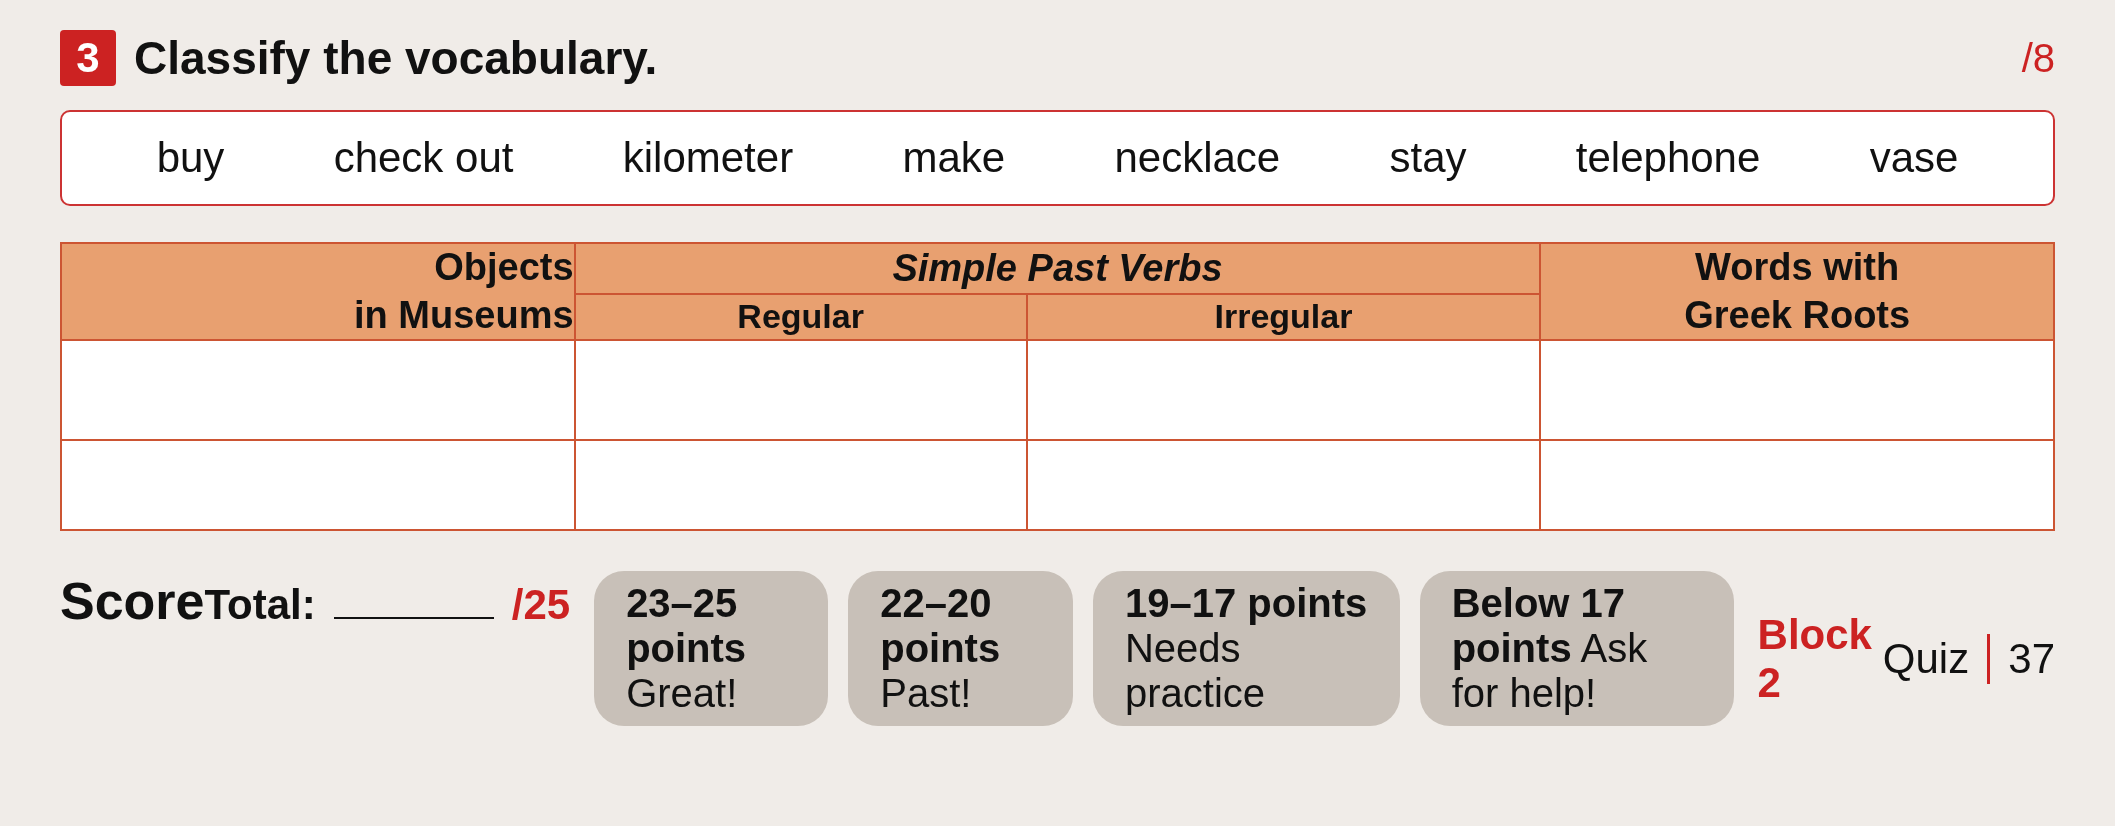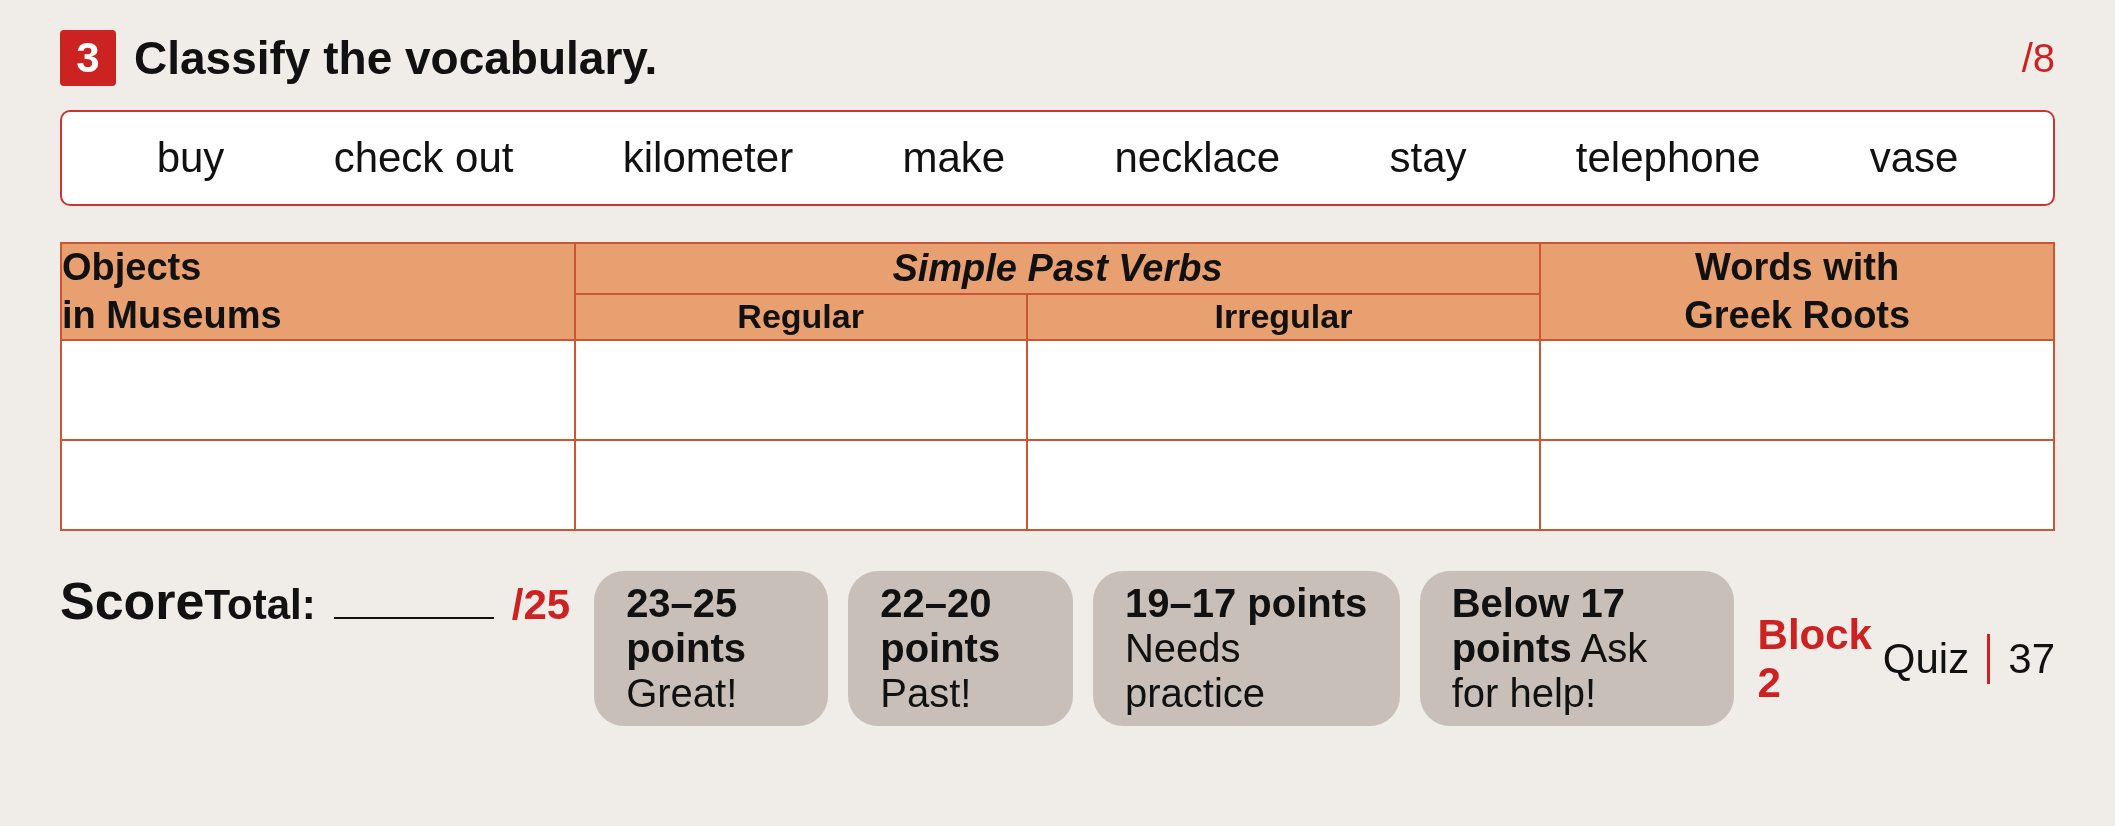--- a/index.html
+++ b/index.html
@@ -89,21 +89,21 @@
 
     .classify-table th,
     .classify-table td {
       border: 2px solid #cc5533;
       padding: 0;
     }
 
     
     .th-objects {
       background: #e8a070;
-      text-align: left;
+      text-align: right;
       vertical-align: middle;
       padding: 18px 20px;
       width: 25%;
     }
 
     .th-objects-label {
       font-size: 38px;
       font-weight: bold;
       color: #111;
       line-height: 1.25;

